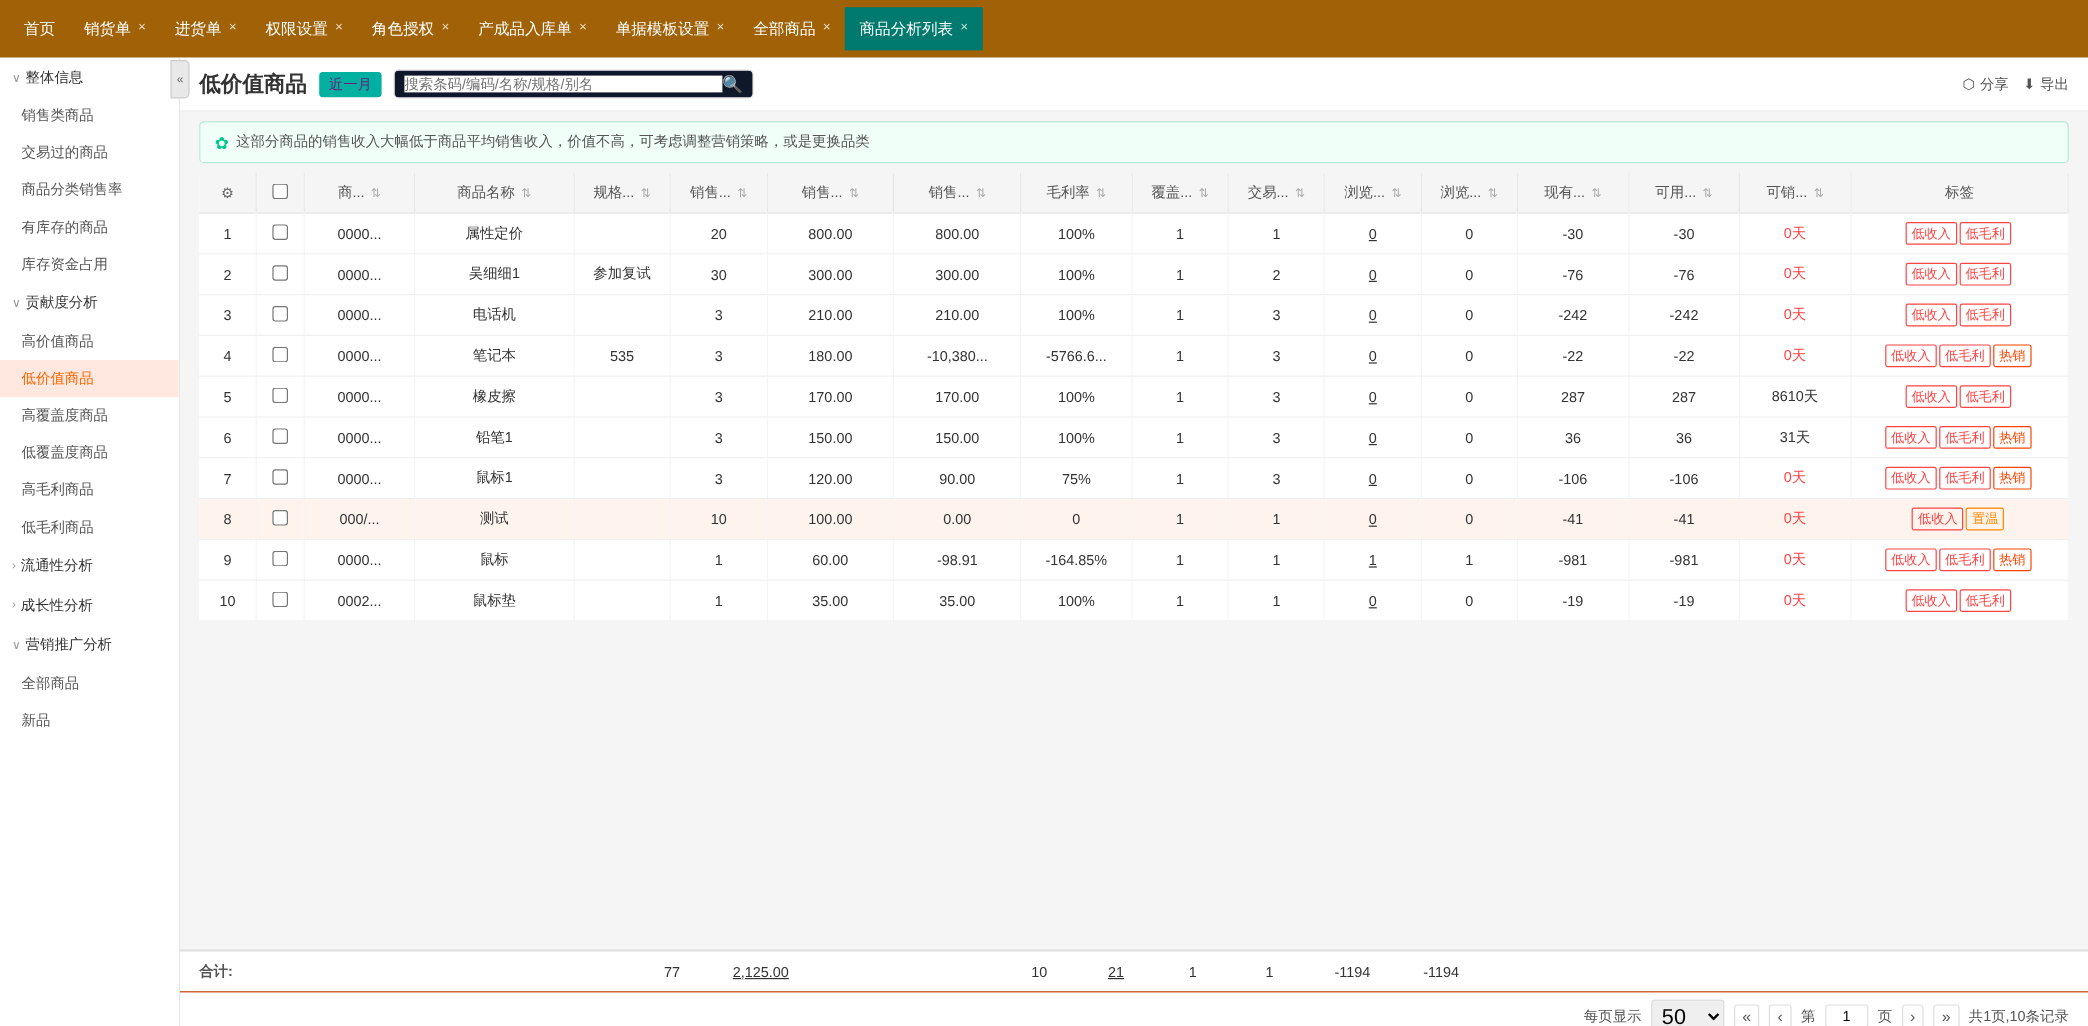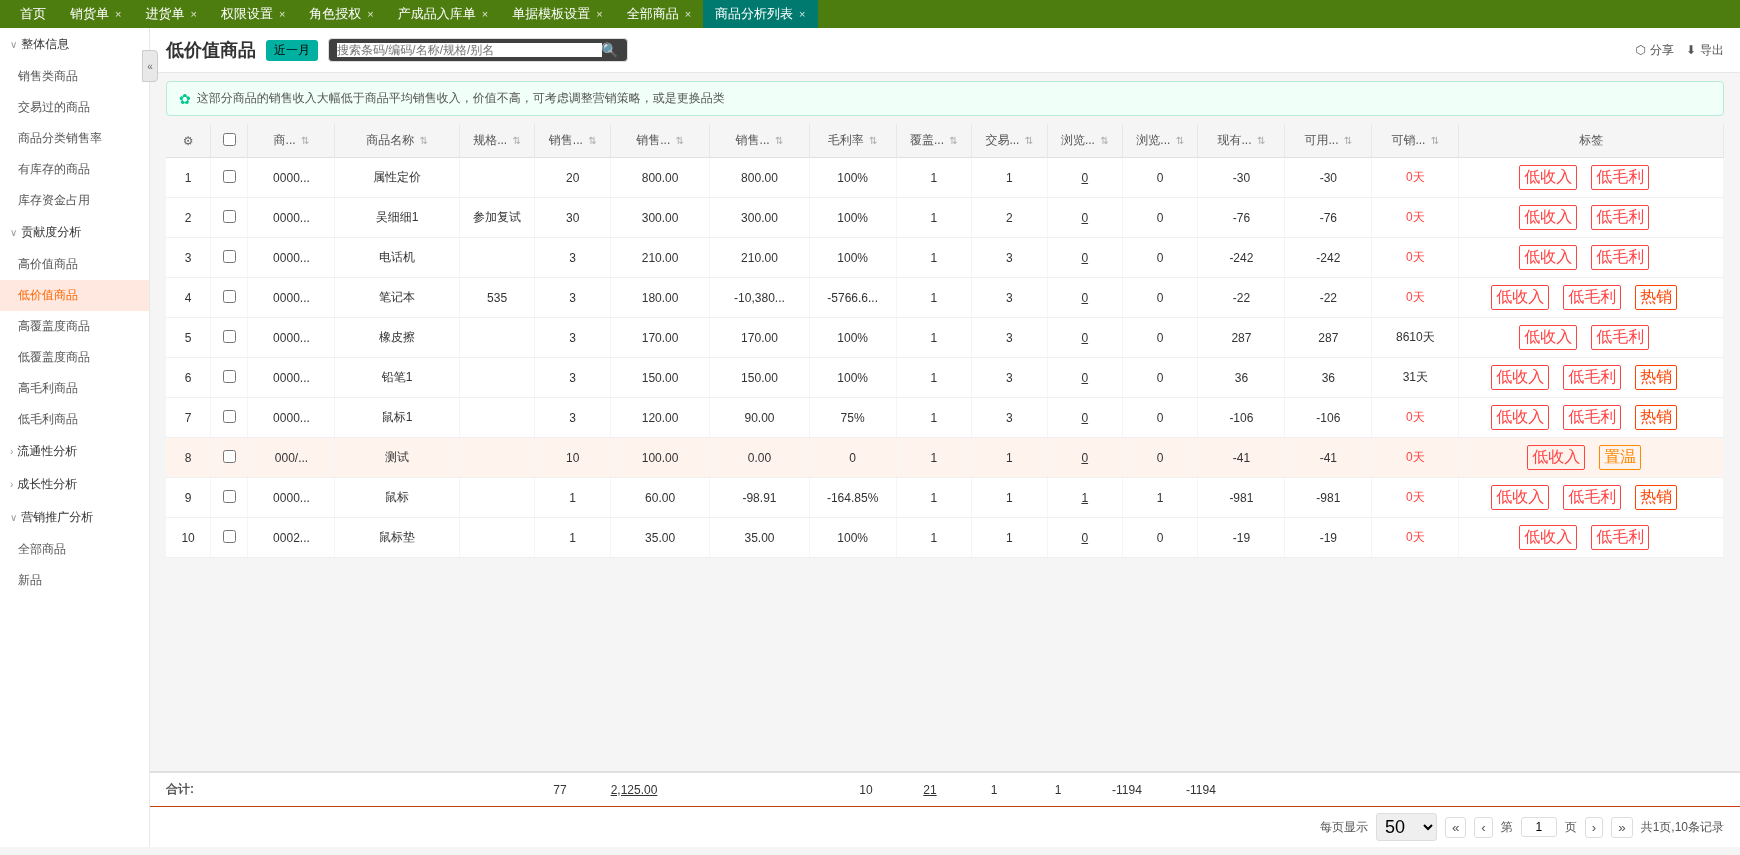--- a/index.html
+++ b/index.html
@@ -1,25 +1,26 @@
 <!DOCTYPE html>
 <html><head>
   <meta charset="utf-8">
   <style>
     * { box-sizing: border-box; margin: 0; padding: 0; }
     body { font-family: 'Microsoft YaHei', Arial, sans-serif; font-size: 12px; background: #f5f5f5; color: #333; }
 
     
     .top-nav {
-      background: #4d7c0f;
-      display: flex;
-      align-items: center;
-      height: 28px;
+      background: #a16207;
+      display: flex;
+      align-items: center;
+      height: 48px;
       padding: 0 8px;
       gap: 0;
+      font-family: Liberation Mono, monospace;
     }
     .top-nav .nav-item {
       color: #fff;
       padding: 0 12px;
       height: 36px;
       display: flex;
       align-items: center;
       cursor: pointer;
       white-space: nowrap;
       font-size: 13px;
@@ -94,33 +95,33 @@
       gap: 10px;
       border-bottom: 1px solid #e8e8e8;
     }
     .page-title {
       font-size: 18px;
       font-weight: bold;
       color: #333;
     }
     .time-badge {
       background: #00b0a0;
-      color: #000000;
+      color: #701a75;
       padding: 2px 8px;
       border-radius: 3px;
       font-size: 12px;
       cursor: pointer;
     }
     .search-box {
       display: flex;
       align-items: center;
       border: 1px solid #ddd;
       border-radius: 4px;
       padding: 3px 8px;
-      background: #404040;
+      background: #0f172a;
       flex: 1;
       max-width: 300px;
     }
     .search-box input {
       border: none;
       outline: none;
       font-size: 12px;
       width: 100%;
       color: #999;
     }
@@ -189,22 +190,22 @@
       border-right: 1px solid #f5f5f5;
       white-space: nowrap;
     }
     tr.highlighted td { background: #fff3ee; }
 
     .tag {
       display: inline-block;
       border: 1px solid;
       border-radius: 2px;
       padding: 1px 4px;
-      font-size: 16px;
-      margin-right: 14px;
+      font-size: 11px;
+      margin-right: 2px;
     }
     .tag-red { color: #ff4444; border-color: #ff4444; }
     .tag-orange { color: #ff8800; border-color: #ff8800; }
     .tag-hot { color: #ff4400; border-color: #ff4400; }
 
     .link-underline { text-decoration: underline; color: #333; cursor: pointer; }
 
     
     .settings-col { cursor: pointer; color: #666; }
 

